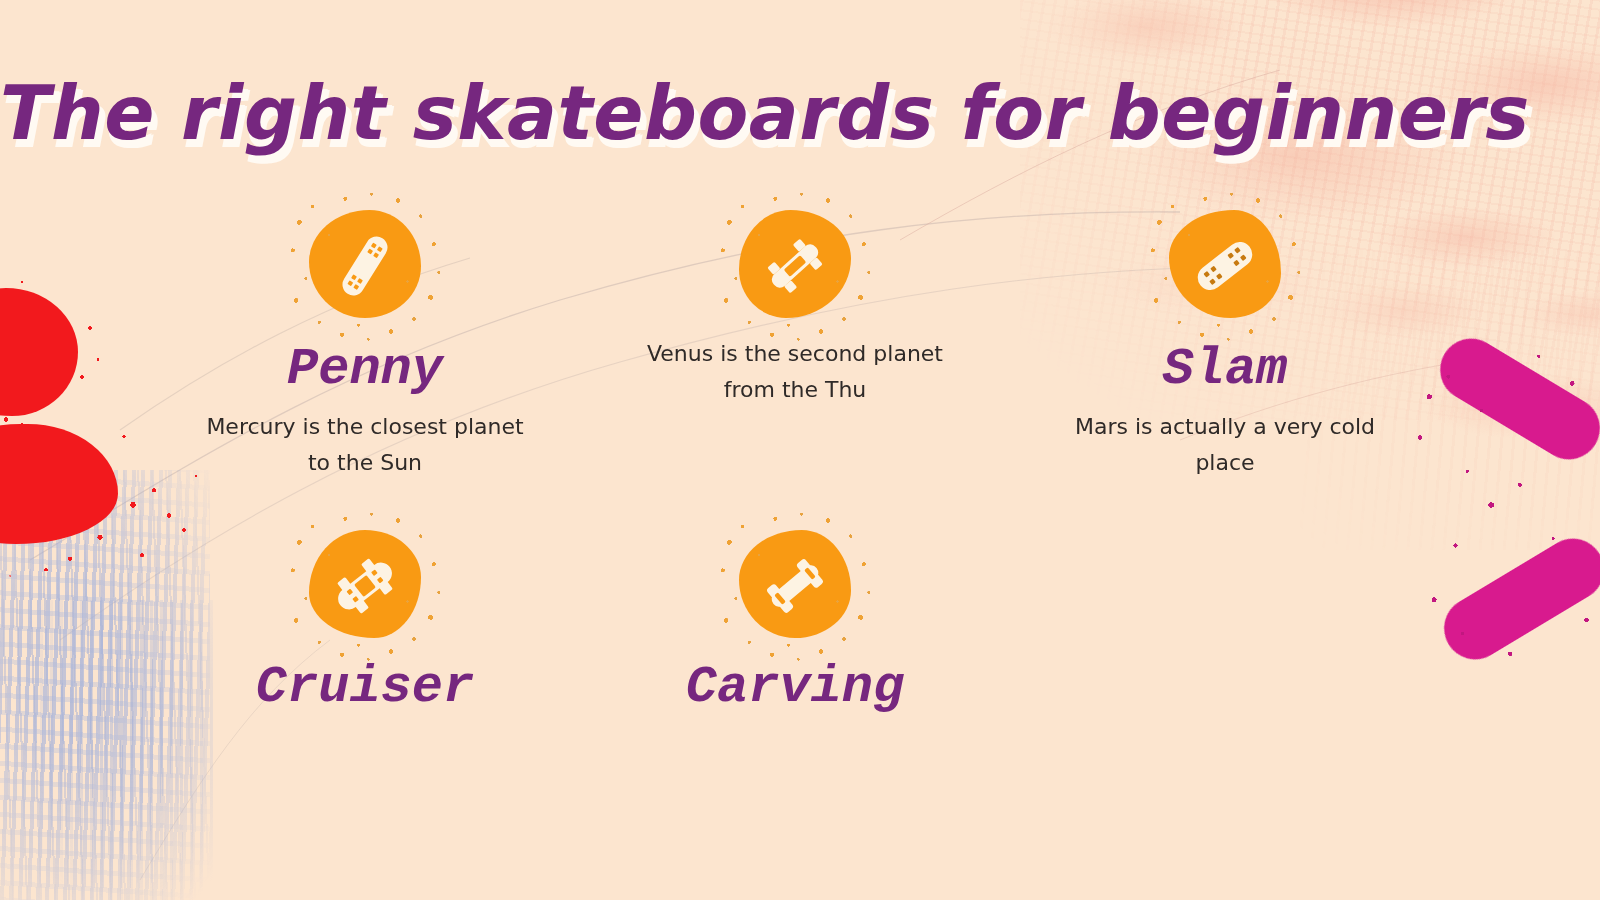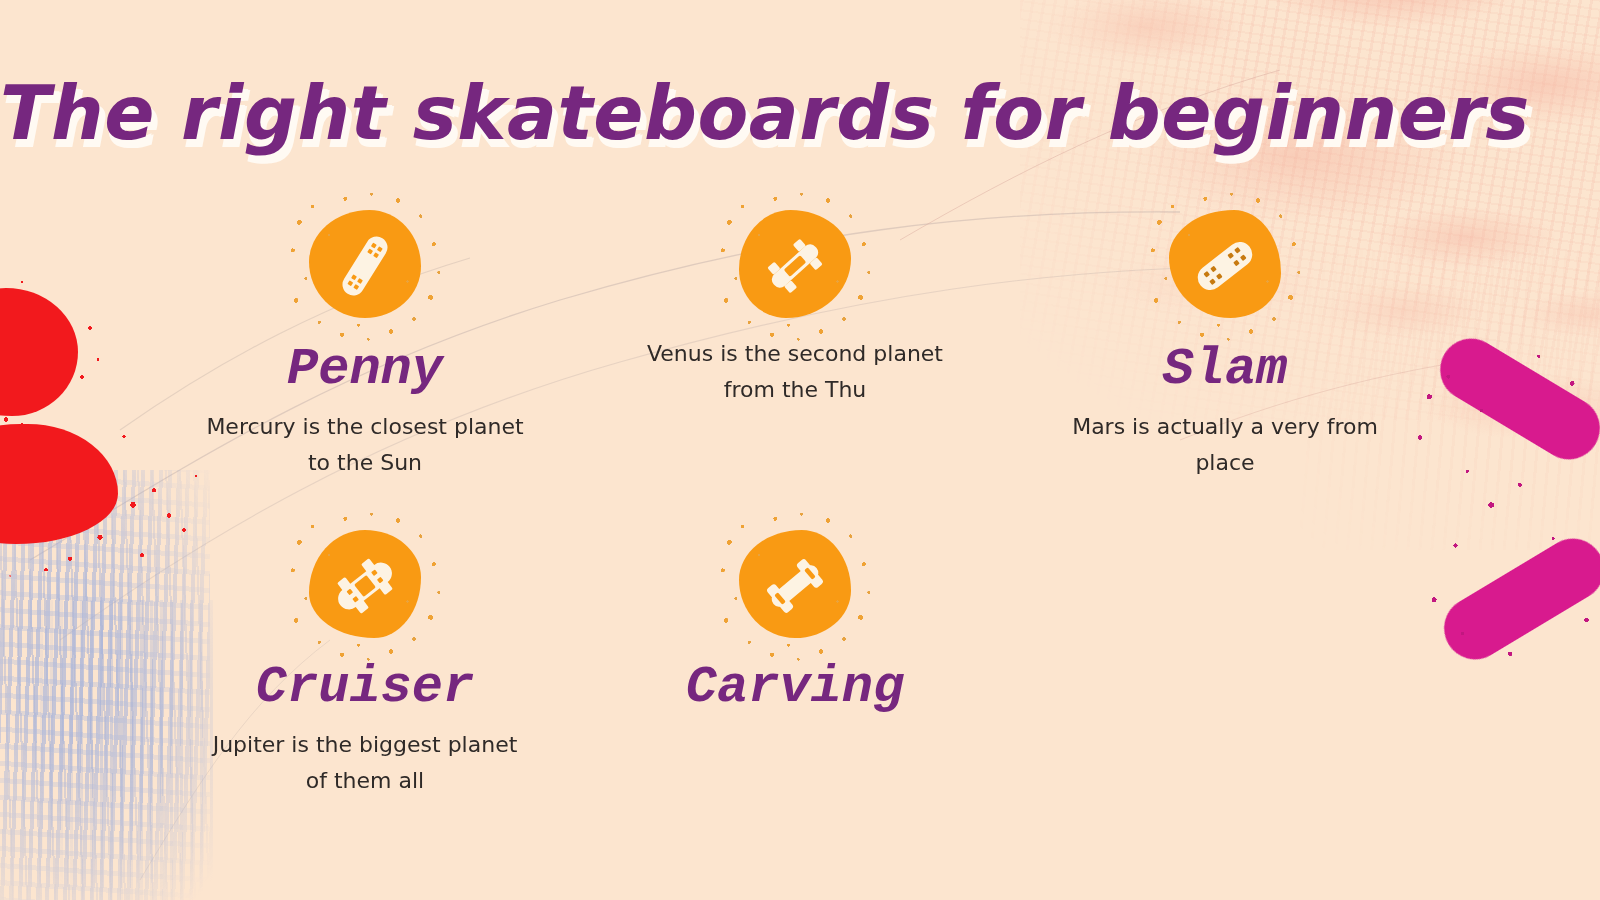--- a/index.html
+++ b/index.html
@@ -429,21 +429,21 @@
               <rect x="33" y="53" width="6" height="6" rx="1.2" fill="#c77a10"></rect>
               <rect x="61" y="41" width="6" height="6" rx="1.2" fill="#c77a10"></rect>
               <rect x="72" y="41" width="6" height="6" rx="1.2" fill="#c77a10"></rect>
               <rect x="61" y="53" width="6" height="6" rx="1.2" fill="#c77a10"></rect>
               <rect x="72" y="53" width="6" height="6" rx="1.2" fill="#c77a10"></rect>
             </g>
           </svg>
         </div>
       </div>
       <div class="card-title">Slam</div>
-      <div class="card-desc">Mars is actually a very from place</div>
+      <div class="card-desc">Mars is actually a very cold place</div>
     </div>
 
     <div class="cell row2">
       <div class="blob">
         <div class="blob-core v4"></div>
         <div class="blob-spray"></div>
         <div class="blob-icon">
           <svg viewBox="0 0 100 100">
             <g transform="rotate(-38 50 50)">
               <rect x="10" y="36" width="80" height="28" rx="14" fill="#fdf3e3"></rect>
@@ -454,21 +454,20 @@
               <rect x="40" y="40" width="20" height="20" rx="2" fill="#f99a13"></rect>
               <rect x="27" y="41" width="6" height="6" rx="1" fill="#f99a13"></rect>
               <rect x="67" y="41" width="6" height="6" rx="1" fill="#f99a13"></rect>
               <rect x="27" y="53" width="6" height="6" rx="1" fill="#f99a13"></rect>
               <rect x="67" y="53" width="6" height="6" rx="1" fill="#f99a13"></rect>
             </g>
           </svg>
         </div>
       </div>
       <div class="card-title">Cruiser</div>
-      <div class="card-desc">Jupiter is the biggest planet of them all</div>
     </div>
 
 
     <div class="cell row2">
       <div class="blob">
         <div class="blob-core v6"></div>
         <div class="blob-spray"></div>
         <div class="blob-icon">
           <svg viewBox="0 0 100 100">
             <g transform="rotate(-40 50 50)">

